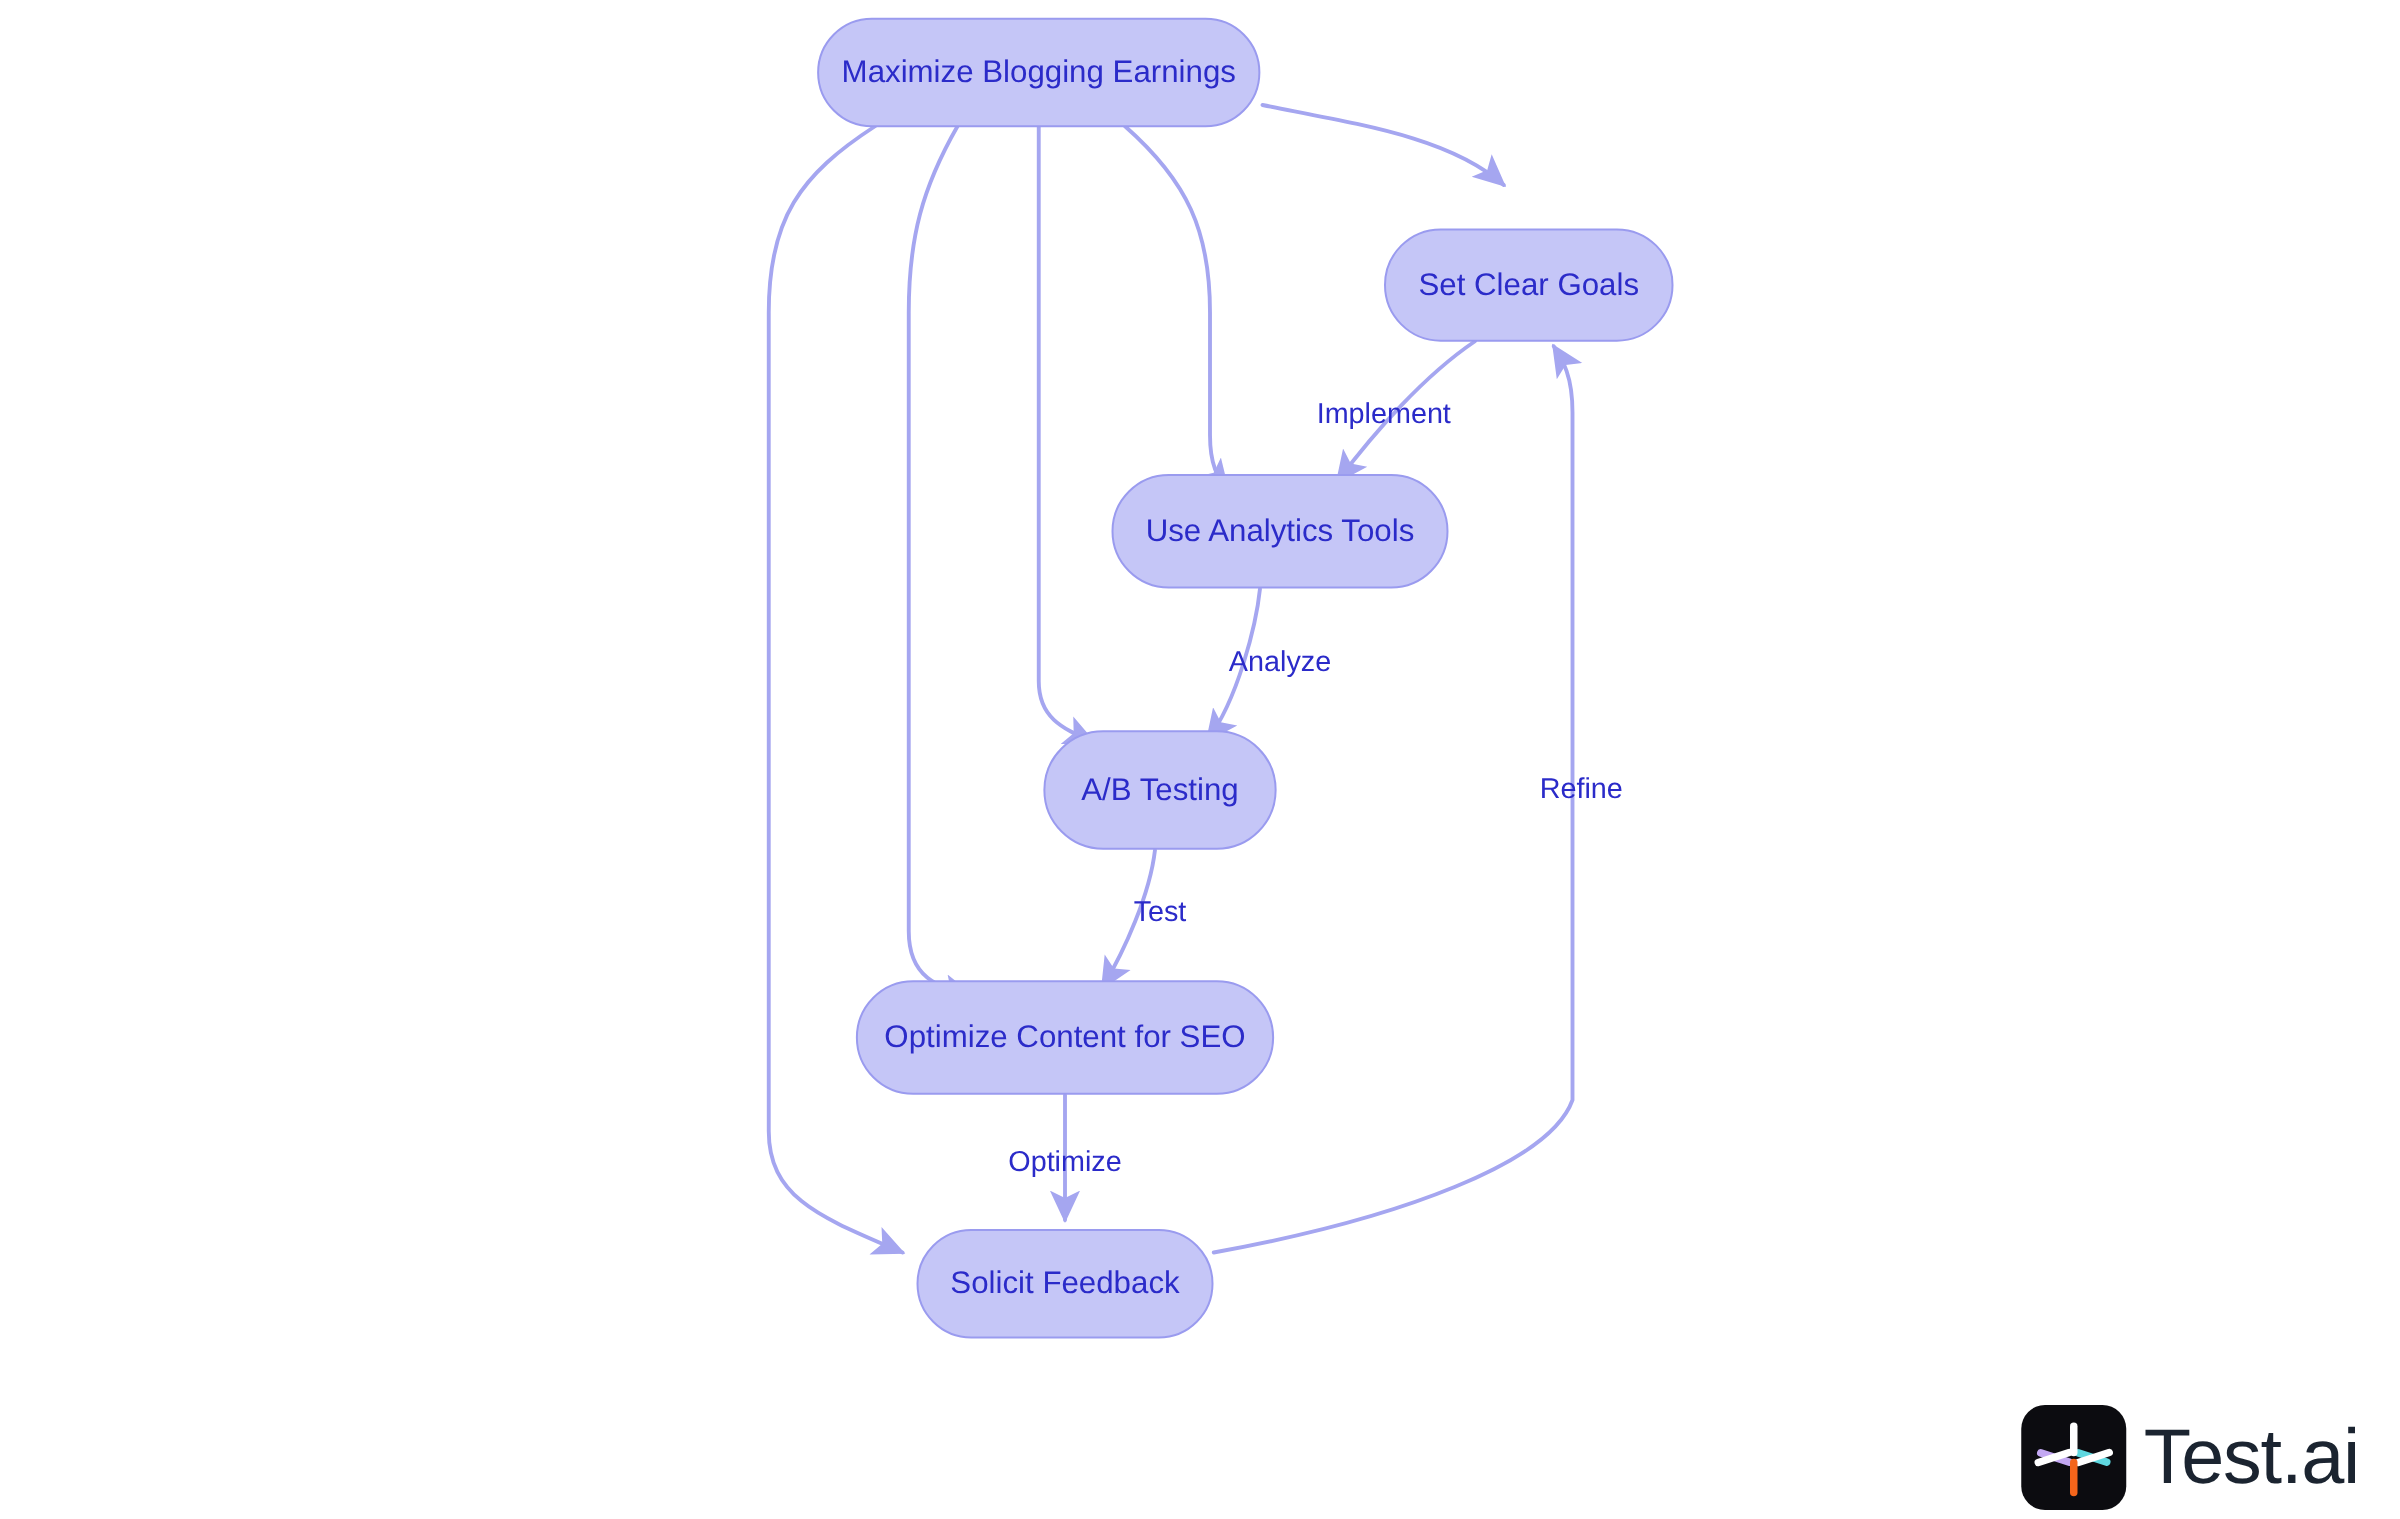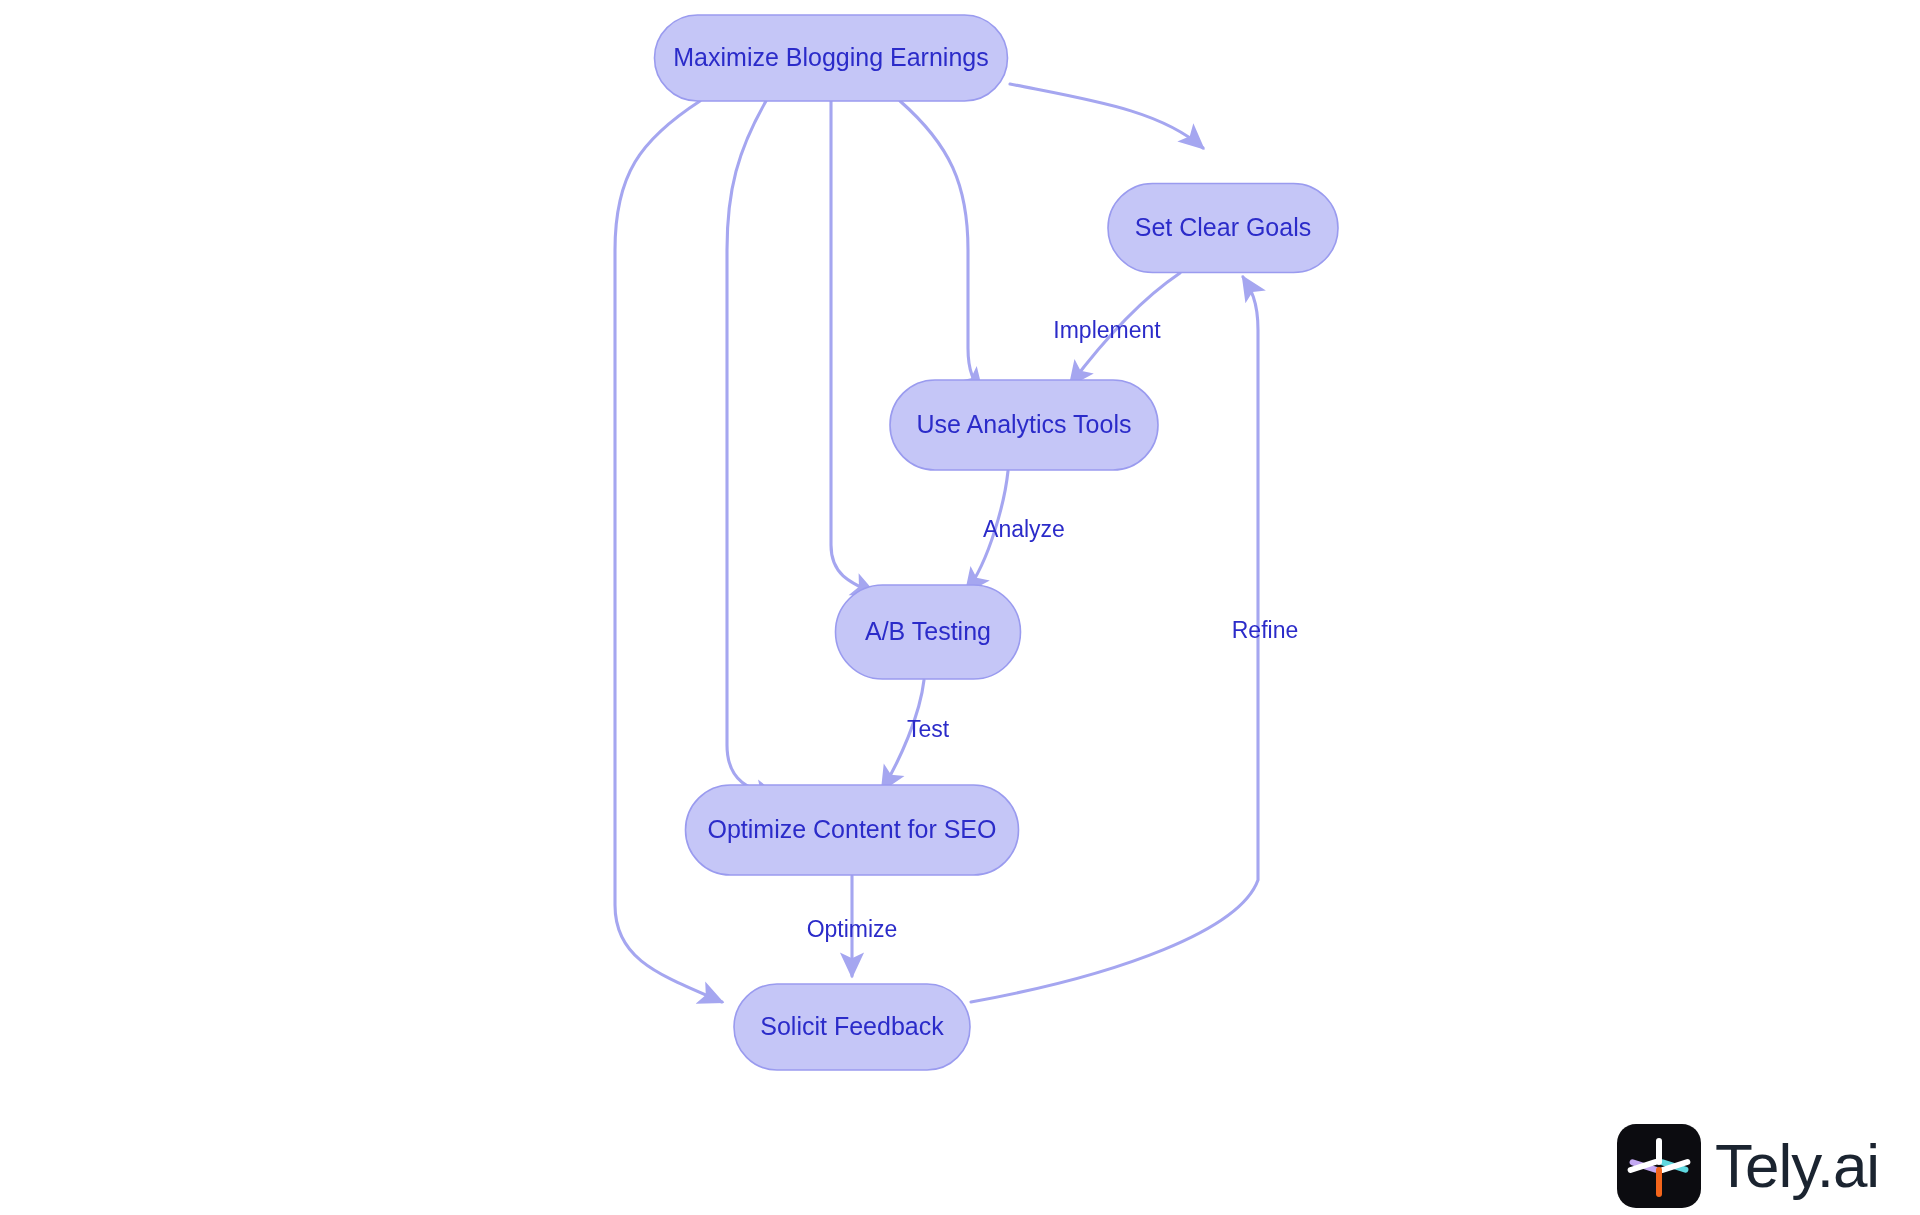--- a/index.html
+++ b/index.html
@@ -202,16 +202,16 @@
 
   <div id="brand-logo">
     <div class="logo-mark">
       <span class="ray ray-lp"></span>
       <span class="ray ray-rc"></span>
       <span class="ray ray-lw"></span>
       <span class="ray ray-rw"></span>
       <span class="ray ray-v-top"></span>
       <span class="ray ray-v-bot"></span>
     </div>
-    <div class="logo-wordmark">Tely.ai</div>
+    <div class="logo-wordmark">Test.ai</div>
   </div>
 
 </div>
 
 </body></html>

